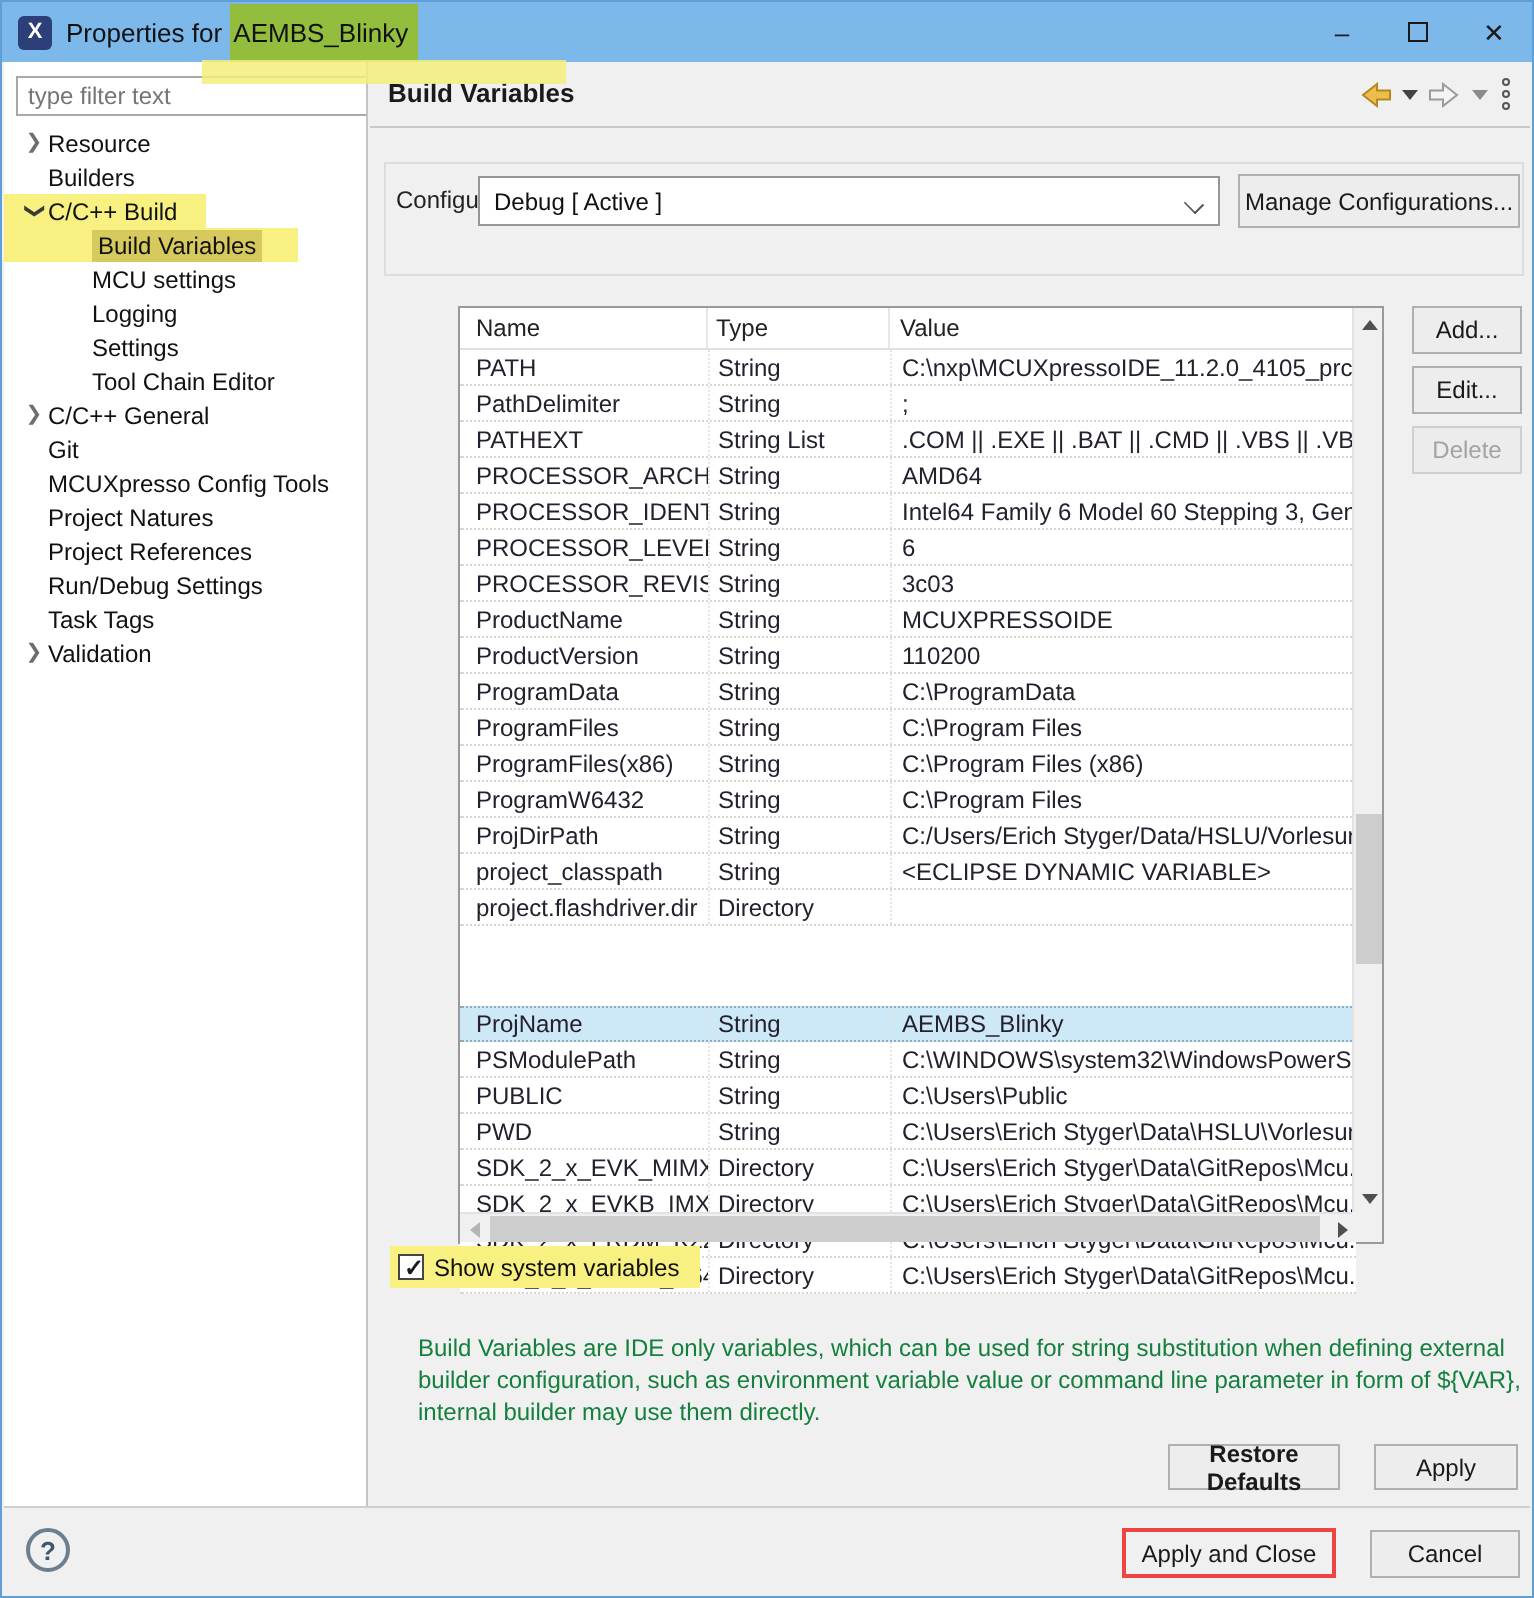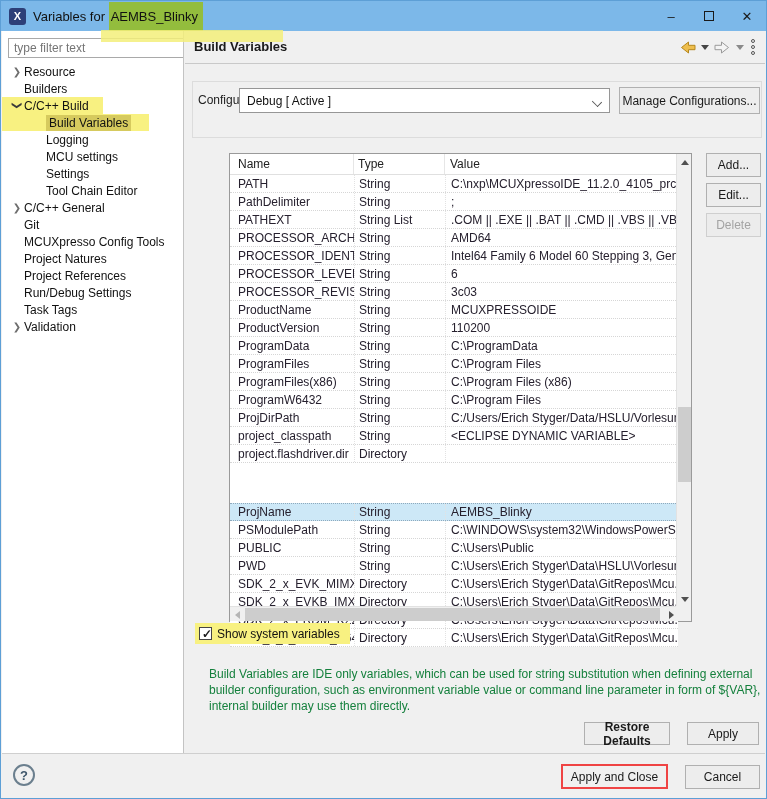--- a/index.html
+++ b/index.html
@@ -129,21 +129,21 @@
   
   .nav-svg { display:block; }
 </style>
 </head>
 <body>
 
 <div class="window">
 
   <div class="titlebar">
     <span class="app-icon">X</span>
-    <span class="title-text"><span>Variables for </span><span class="title-hl">AEMBS_Blinky</span></span>
+    <span class="title-text"><span>Properties for </span><span class="title-hl">AEMBS_Blinky</span></span>
     <div class="win-controls">
       <div class="win-btn">–</div>
       <div class="win-btn">
           <span class="maxbox"></span>
         </div>
       <div class="win-btn">✕</div>
     </div>
   </div>
   <div class="title-streak"></div>
 
@@ -161,25 +161,25 @@
         <div class="tree-row lvl0 hl">
     <span class="arrow open">❯</span>
     <span class="tree-label">C/C++ Build</span>
   </div>
         <div class="tree-row lvl1 sel">
 
     <span class="tree-label">Build Variables</span>
   </div>
         <div class="tree-row lvl1">
 
+    <span class="tree-label">MCU settings</span>
+  </div>
+        <div class="tree-row lvl1">
+
     <span class="tree-label">Logging</span>
-  </div>
-        <div class="tree-row lvl1">
-
-    <span class="tree-label">MCU settings</span>
   </div>
         <div class="tree-row lvl1">
 
     <span class="tree-label">Settings</span>
   </div>
         <div class="tree-row lvl1">
 
     <span class="tree-label">Tool Chain Editor</span>
   </div>
         <div class="tree-row lvl0">

